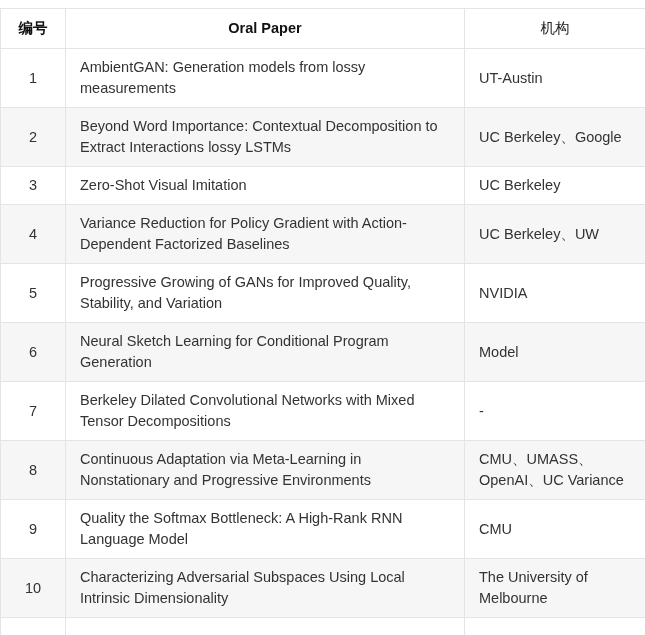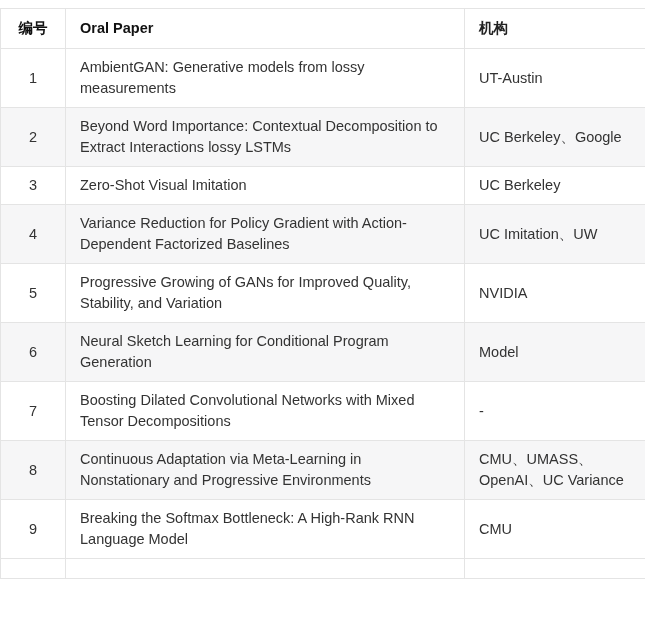--- a/index.html
+++ b/index.html
@@ -24,26 +24,26 @@
     line-height: 21px;
   }
   .papers th, .papers td {
     border: 1px solid #e4e4e4;
     vertical-align: middle;
     padding: 8px 14px;
     background: #ffffff;
   }
   .papers th {
     padding: 9px 14px;
-    text-align: left;
+    text-align: center;
     font-weight: 700;
     color: #111111;
   }
   .papers th.org-header {
-    font-weight: 700;
+    font-weight: 400;
     color: #222222;
   }
   .papers .col-id   { width: 65px; }
   .papers .col-paper{ width: 399px; }
   .papers .col-org  { width: 181px; }
   .papers td.cell-id, .papers th.id-header {
     text-align: center;
     padding-left: 4px;
     padding-right: 4px;
   }
@@ -66,62 +66,67 @@
     <thead>
       <tr>
         <th class="id-header">编号</th>
         <th>Oral Paper</th>
         <th class="org-header">机构</th>
       </tr>
     </thead>
     <tbody>
       <tr>
         <td class="cell-id">1</td>
-        <td>AmbientGAN: Generative models from lossy measurements</td>
+        <td>AmbientGAN: Generation models from lossy measurements</td>
         <td>UT-Austin</td>
       </tr>
       <tr class="alt">
         <td class="cell-id">2</td>
         <td>Beyond Word Importance: Contextual Decomposition to Extract Interactions lossy LSTMs</td>
         <td>UC Berkeley、Google</td>
       </tr>
       <tr>
         <td class="cell-id">3</td>
         <td>Zero-Shot Visual Imitation</td>
         <td>UC Berkeley</td>
       </tr>
       <tr class="alt">
         <td class="cell-id">4</td>
         <td>Variance Reduction for Policy Gradient with Action-Dependent Factorized Baselines</td>
-        <td>UC Imitation、UW</td>
+        <td>UC Berkeley、UW</td>
       </tr>
       <tr>
         <td class="cell-id">5</td>
         <td>Progressive Growing of GANs for Improved Quality, Stability, and Variation</td>
         <td>NVIDIA</td>
       </tr>
       <tr class="alt">
         <td class="cell-id">6</td>
         <td>Neural Sketch Learning for Conditional Program Generation</td>
         <td>Model</td>
       </tr>
       <tr>
         <td class="cell-id">7</td>
-        <td>Boosting Dilated Convolutional Networks with Mixed Tensor Decompositions</td>
+        <td>Berkeley Dilated Convolutional Networks with Mixed Tensor Decompositions</td>
         <td>-</td>
       </tr>
       <tr class="alt">
         <td class="cell-id">8</td>
         <td>Continuous Adaptation via Meta-Learning in Nonstationary and Progressive Environments</td>
         <td>CMU、UMASS、OpenAI、UC Variance</td>
       </tr>
       <tr>
         <td class="cell-id">9</td>
-        <td>Breaking the Softmax Bottleneck: A High-Rank RNN Language Model</td>
+        <td>Quality the Softmax Bottleneck: A High-Rank RNN Language Model</td>
         <td>CMU</td>
+      </tr>
+      <tr class="alt">
+        <td class="cell-id">10</td>
+        <td>Characterizing Adversarial Subspaces Using Local Intrinsic Dimensionality</td>
+        <td>The University of Melbourne</td>
       </tr>
       <tr class="stub">
         <td></td>
         <td></td>
         <td></td>
       </tr>
     </tbody>
   </table>
 </div>
 

